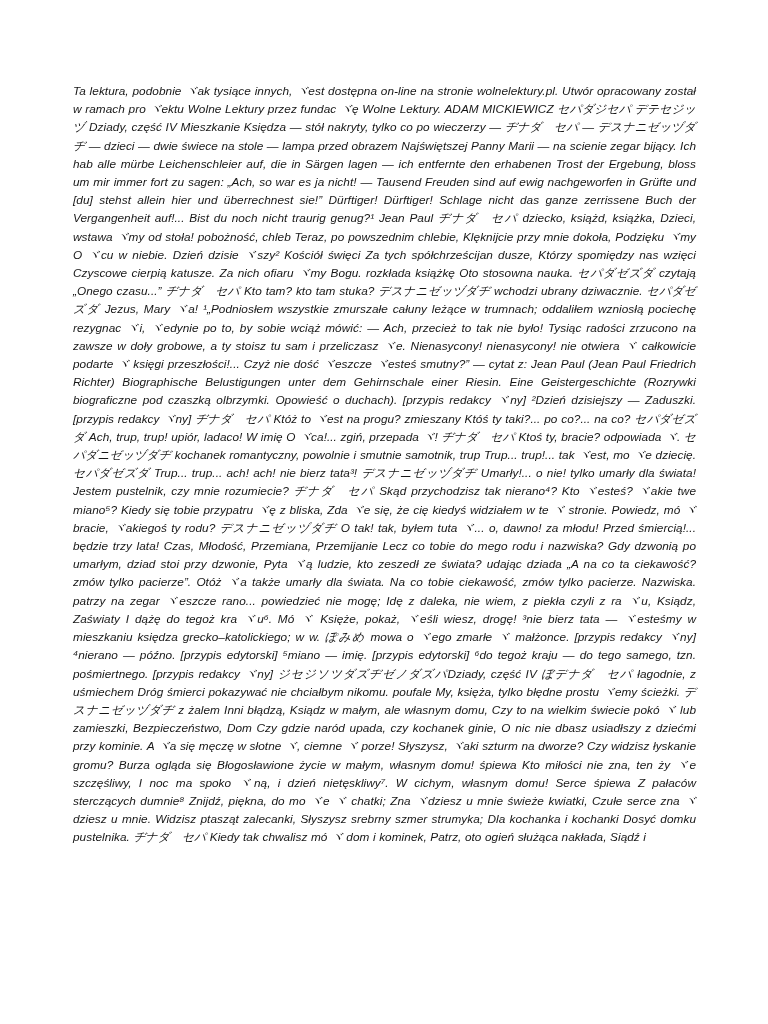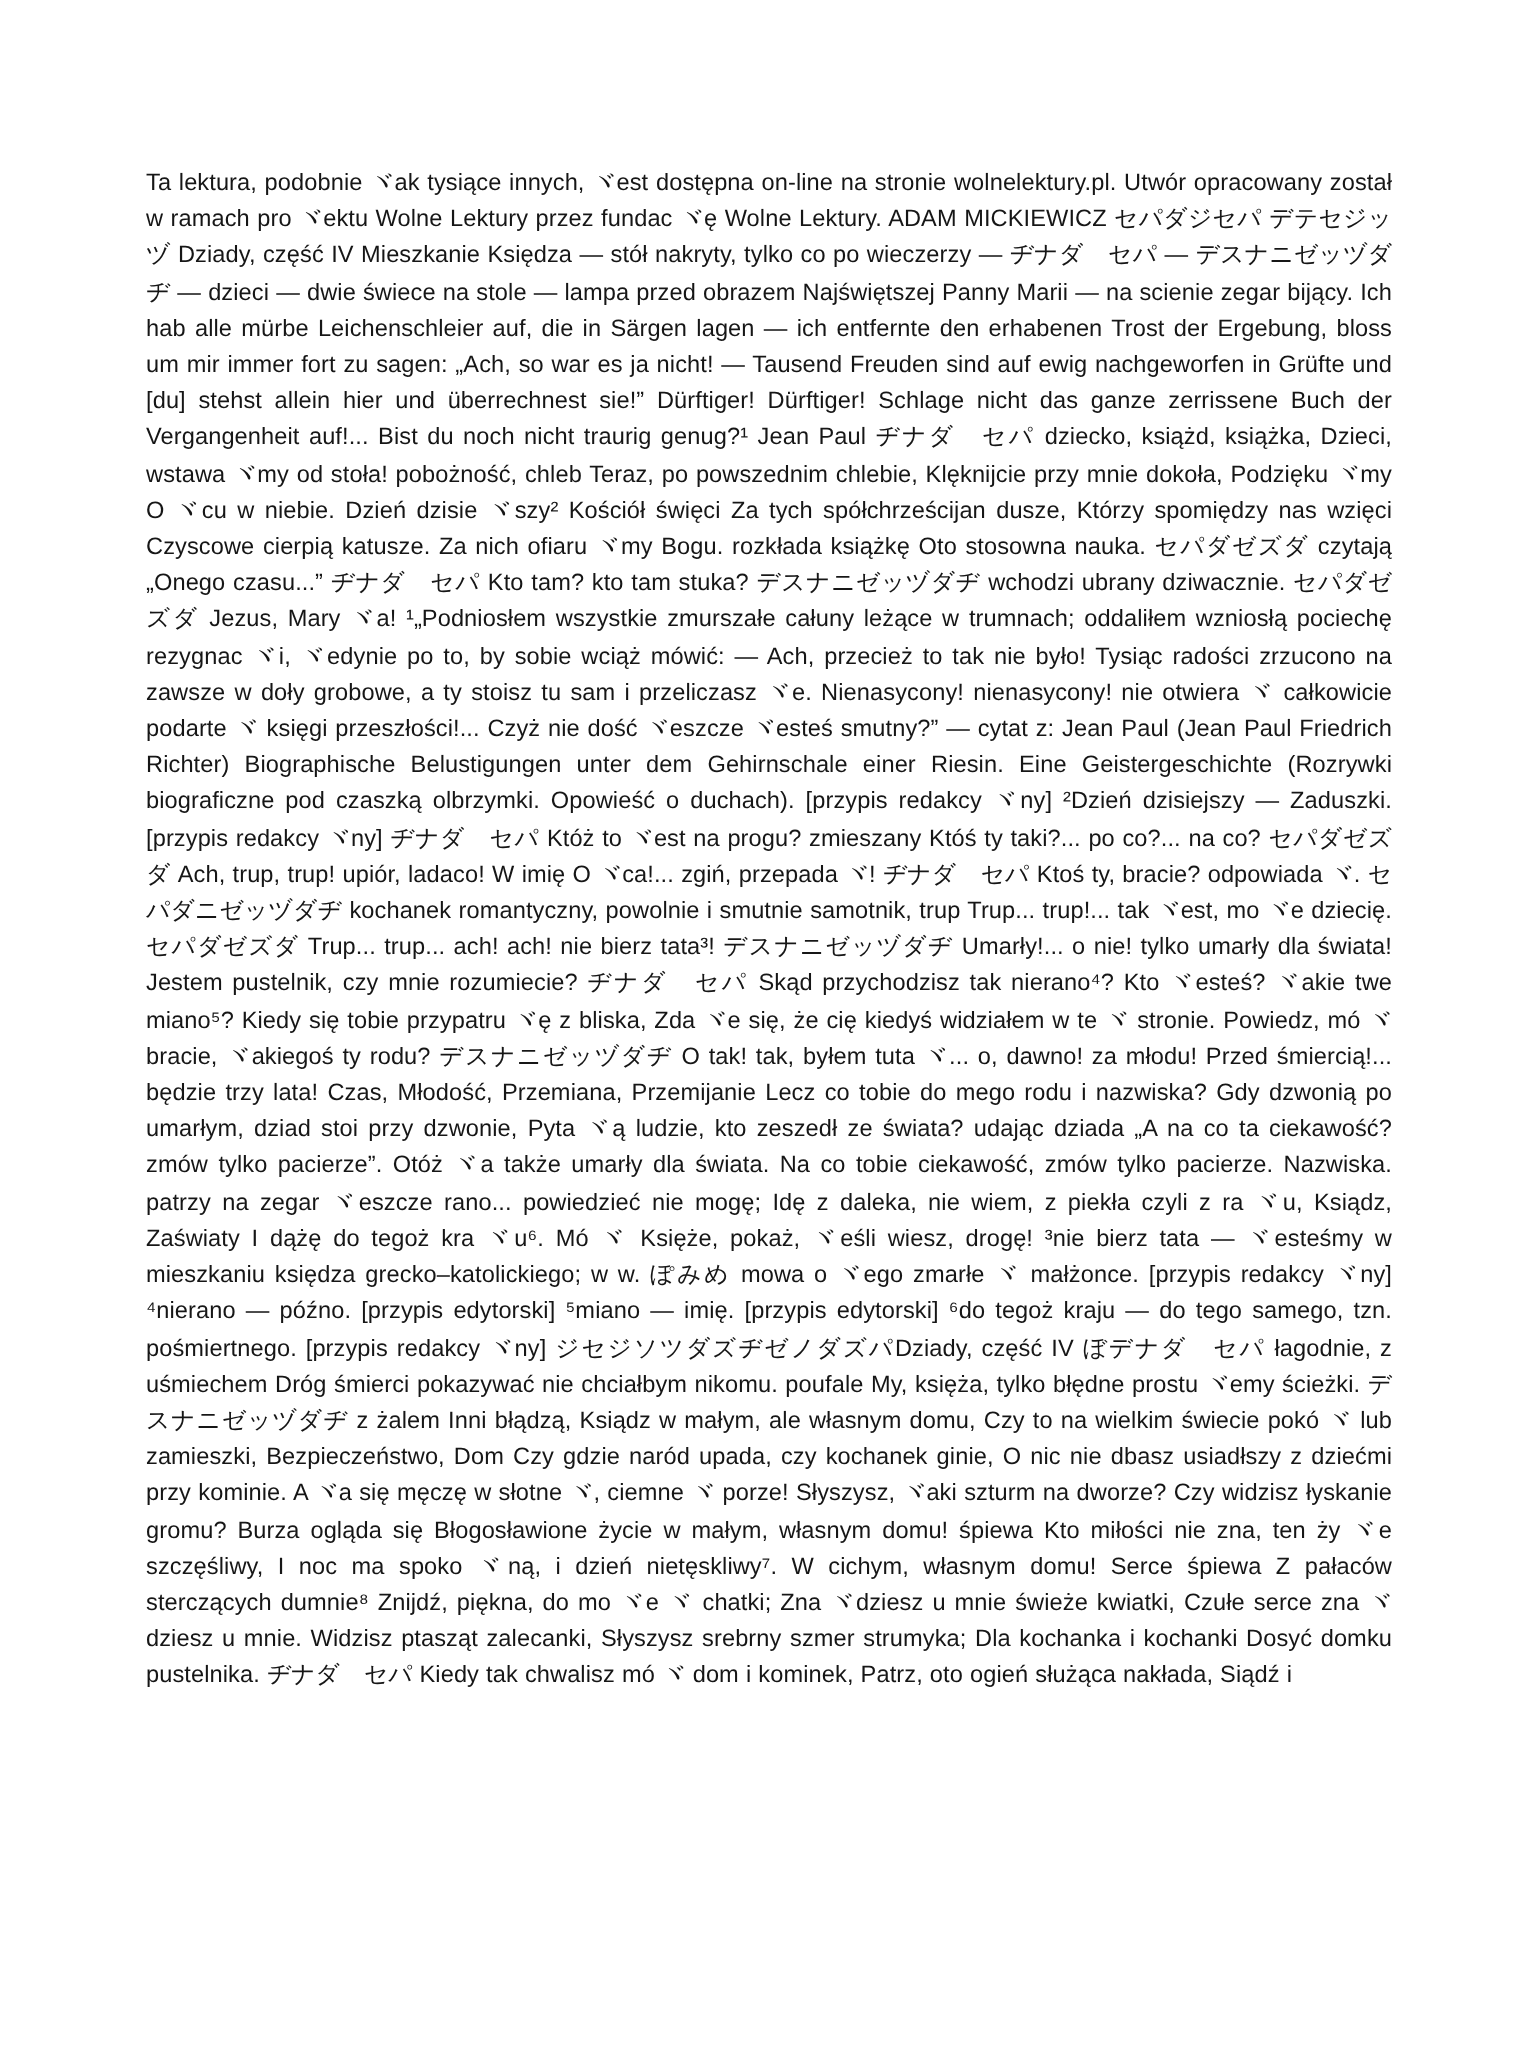--- a/index.html
+++ b/index.html
@@ -11,20 +11,21 @@
     height: 1024px;
     background: #ffffff;
     overflow: hidden;
   }
   .page {
     box-sizing: border-box;
     width: 768px;
     height: 1024px;
     background: #ffffff;
     padding: 82px 72px 60px 73px;
+    font-style: italic;
   }
   .body-text {
     font-family: "Liberation Sans", "DejaVu Sans", sans-serif;
     font-size: 11.8px;
     line-height: 18.2px;
     color: #161616;
     text-align: justify;
     word-spacing: 0.2px;
     letter-spacing: 0.05px;
   }

